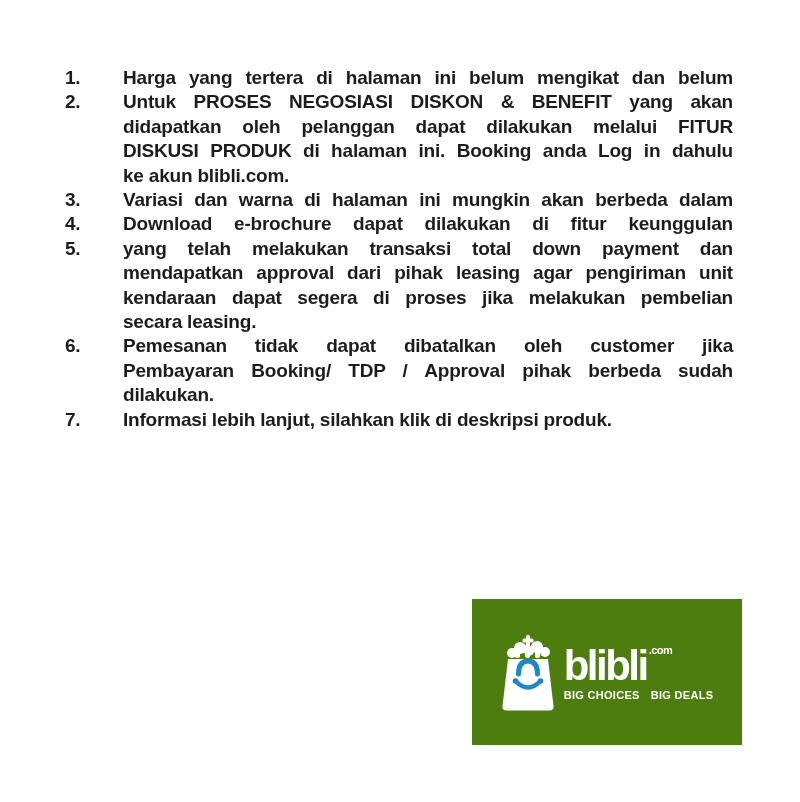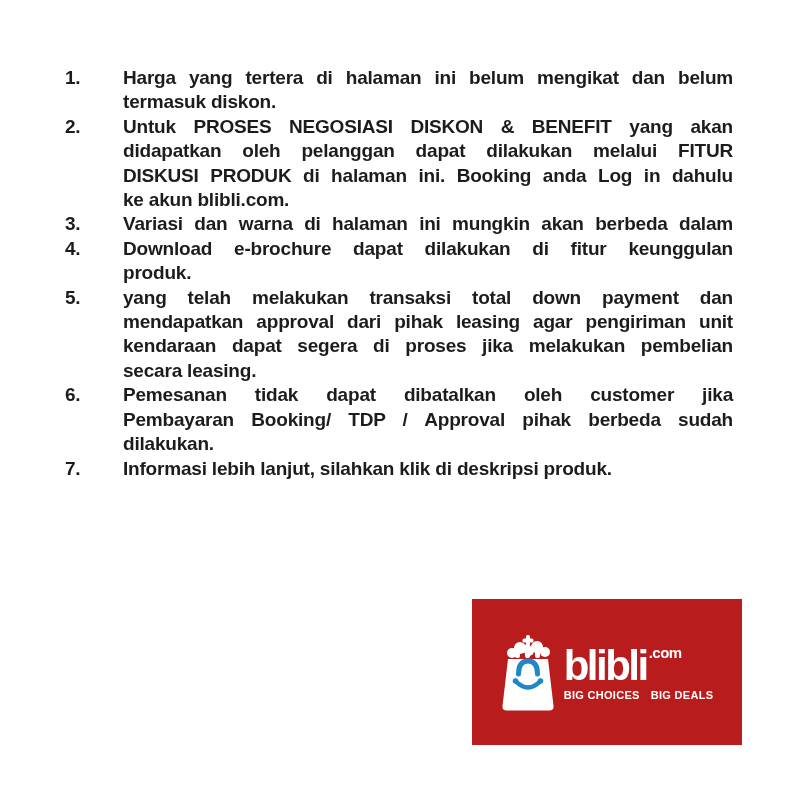--- a/index.html
+++ b/index.html
@@ -42,21 +42,21 @@
   }
   .line.last{
     text-align-last:left;
     word-spacing:normal;
   }
   
   .logo-box{
     position:absolute;
     left:472px;top:599px;
     width:270px;height:146px;
-    background:#b91c1c;
+    background:#4d7c0f;
     display:flex;
     align-items:center;
     justify-content:center;
   }
   .logo-row{
     display:flex;
     align-items:center;
     gap:9px;
     margin-top:4px;
   }
@@ -70,21 +70,21 @@
   .brand{
     color:#ffffff;
     font-weight:700;
     font-size:42px;
     letter-spacing:-2.5px;
     line-height:0.9;
   }
   .tld{
     color:#ffffff;
     font-weight:700;
-    font-size:15px;
+    font-size:11px;
     letter-spacing:-0.5px;
     margin-left:2px;
     margin-top:-2px;
   }
   .tagline{
     display:flex;
     gap:11px;
     margin-top:4px;
     color:#ffffff;
     font-weight:700;
@@ -97,21 +97,20 @@
 <body>
 
 <div class="page">
 
   <div class="notes">
 
     <div class="item">
       <span class="num">1.</span>
       <span class="lines">
         <span class="line">Harga yang tertera di halaman ini belum mengikat dan belum</span>
-        <span class="line last">termasuk diskon.</span>
       </span>
     </div>
 
     <div class="item">
       <span class="num">2.</span>
       <span class="lines">
         <span class="line">Untuk PROSES NEGOSIASI DISKON &amp; BENEFIT yang akan</span>
         <span class="line">didapatkan oleh pelanggan dapat dilakukan melalui FITUR</span>
         <span class="line">DISKUSI PRODUK di halaman ini. Booking anda Log in dahulu</span>
         <span class="line last">ke akun blibli.com.</span>
@@ -122,21 +121,20 @@
       <span class="num">3.</span>
       <span class="lines">
         <span class="line">Variasi dan warna di halaman ini mungkin akan berbeda dalam</span>
       </span>
     </div>
 
     <div class="item">
       <span class="num">4.</span>
       <span class="lines">
         <span class="line">Download e-brochure dapat dilakukan di fitur keunggulan</span>
-        <span class="line last">produk.</span>
       </span>
     </div>
 
     <div class="item">
       <span class="num">5.</span>
       <span class="lines">
         <span class="line">yang telah melakukan transaksi total down payment dan</span>
         <span class="line">mendapatkan approval dari pihak leasing agar pengiriman unit</span>
         <span class="line">kendaraan dapat segera di proses jika melakukan pembelian</span>
         <span class="line last">secara leasing.</span>

